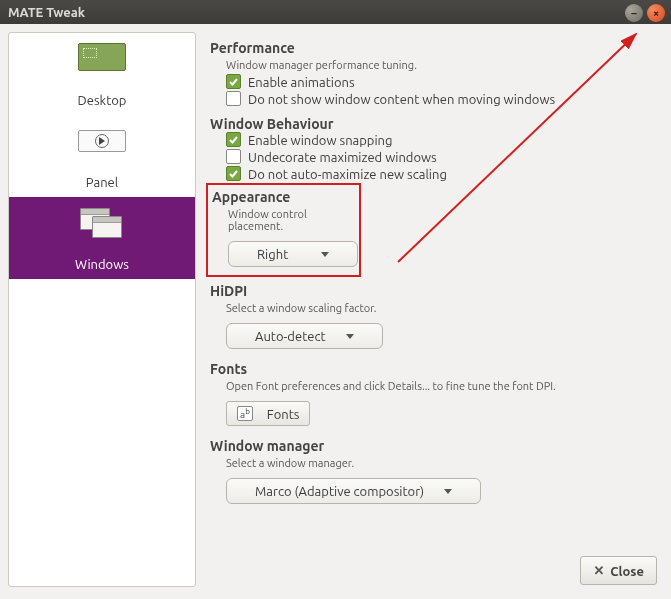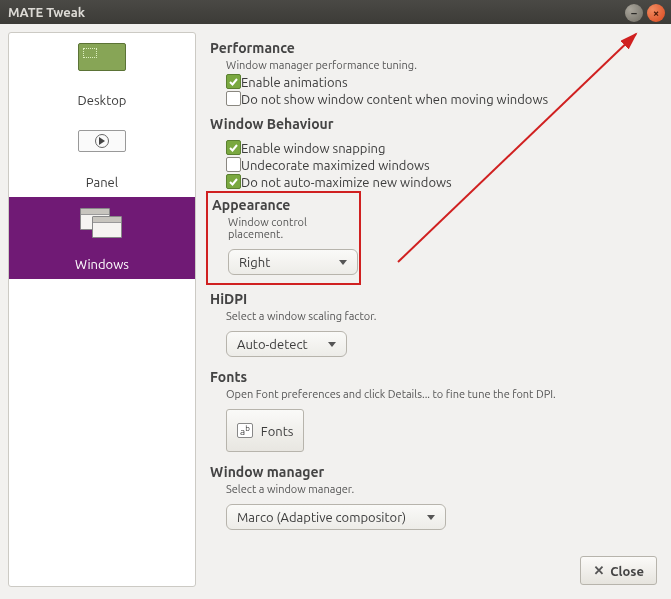--- a/index.html
+++ b/index.html
@@ -91,20 +91,21 @@
     margin-top: 4px;
   }
   .section-desc {
     font-size: 11px;
     color: #555;
     margin: 3px 0 3px 16px;
   }
   .check-row {
     display: flex;
     align-items: center;
+    gap: 7px;
     margin: 2px 0 2px 16px;
     font-size: 13px;
   }
   .chk {
     width: 15px; height: 15px;
     border: 1px solid #8a8780;
     border-radius: 2px;
     background: #fff;
     display: flex; align-items:center; justify-content:center;
   }
@@ -114,37 +115,37 @@
   }
   .chk.checked svg { display:block; }
   .chk svg { display:none; }
   .combo {
     display: inline-flex;
     align-items: center;
     justify-content: space-between;
     background: linear-gradient(to bottom,#fafaf8,#edece8);
     border: 1px solid #b7b4ac;
     border-radius: 6px;
-    padding: 5px 10px;
+    padding: 5px 28px;
     font-size: 13px;
     margin: 6px 0 8px 16px;
     min-width: 140px;
     gap: 20px;
   }
   .combo .caret {
     width:0;height:0;border-left:4px solid transparent;border-right:4px solid transparent;border-top:5px solid #555;
   }
   .btn {
     display: inline-flex;
     align-items: center;
-    gap: 8px;
+    gap: 14px;
     background: linear-gradient(to bottom,#fafaf8,#e8e6e1);
     border: 1px solid #b7b4ac;
     border-radius: 3px;
-    padding: 13px 10px;
+    padding: 4px 10px;
     font-size: 13px;
     margin: 6px 0 8px 16px;
   }
   .highlight-box {
     border: 2px solid #d02020;
     padding: 4px 8px 8px 4px;
     margin: 2px 0 6px -4px;
     width: 155px;
   }
   .footer {
@@ -217,39 +218,39 @@
           </svg>
         </span>
       <span>Enable animations</span>
     </div>
     <div class="check-row">
       <span class="chk"></span>
       <span>Do not show window content when moving windows</span>
     </div>
 
     <div class="section-title" style="margin-top:10px">Window Behaviour</div>
-    <div class="check-row" style="margin-top:8px">
+    <div class="check-row" style="margin-top:0">
       <span class="chk checked">
           <svg width="11" height="11" viewBox="0 0 11 11">
             <path d="M2 6 L4.5 8.5 L9 3" stroke="#fff" stroke-width="2" fill="none"></path>
           </svg>
         </span>
       <span>Enable window snapping</span>
     </div>
     <div class="check-row">
       <span class="chk"></span>
       <span>Undecorate maximized windows</span>
     </div>
     <div class="check-row">
       <span class="chk checked">
           <svg width="11" height="11" viewBox="0 0 11 11">
             <path d="M2 6 L4.5 8.5 L9 3" stroke="#fff" stroke-width="2" fill="none"></path>
           </svg>
         </span>
-      <span>Do not auto-maximize new windows</span>
+      <span>Do not auto-maximize new scaling</span>
     </div>
 
     <div class="highlight-box">
       <div class="section-title" style="margin-top:0">Appearance</div>
       <div class="section-desc">Window control placement.</div>
       <div class="combo" style="margin-bottom:0;min-width:130px">
         <span>Right</span>
         <span class="caret"></span>
       </div>
     </div>

